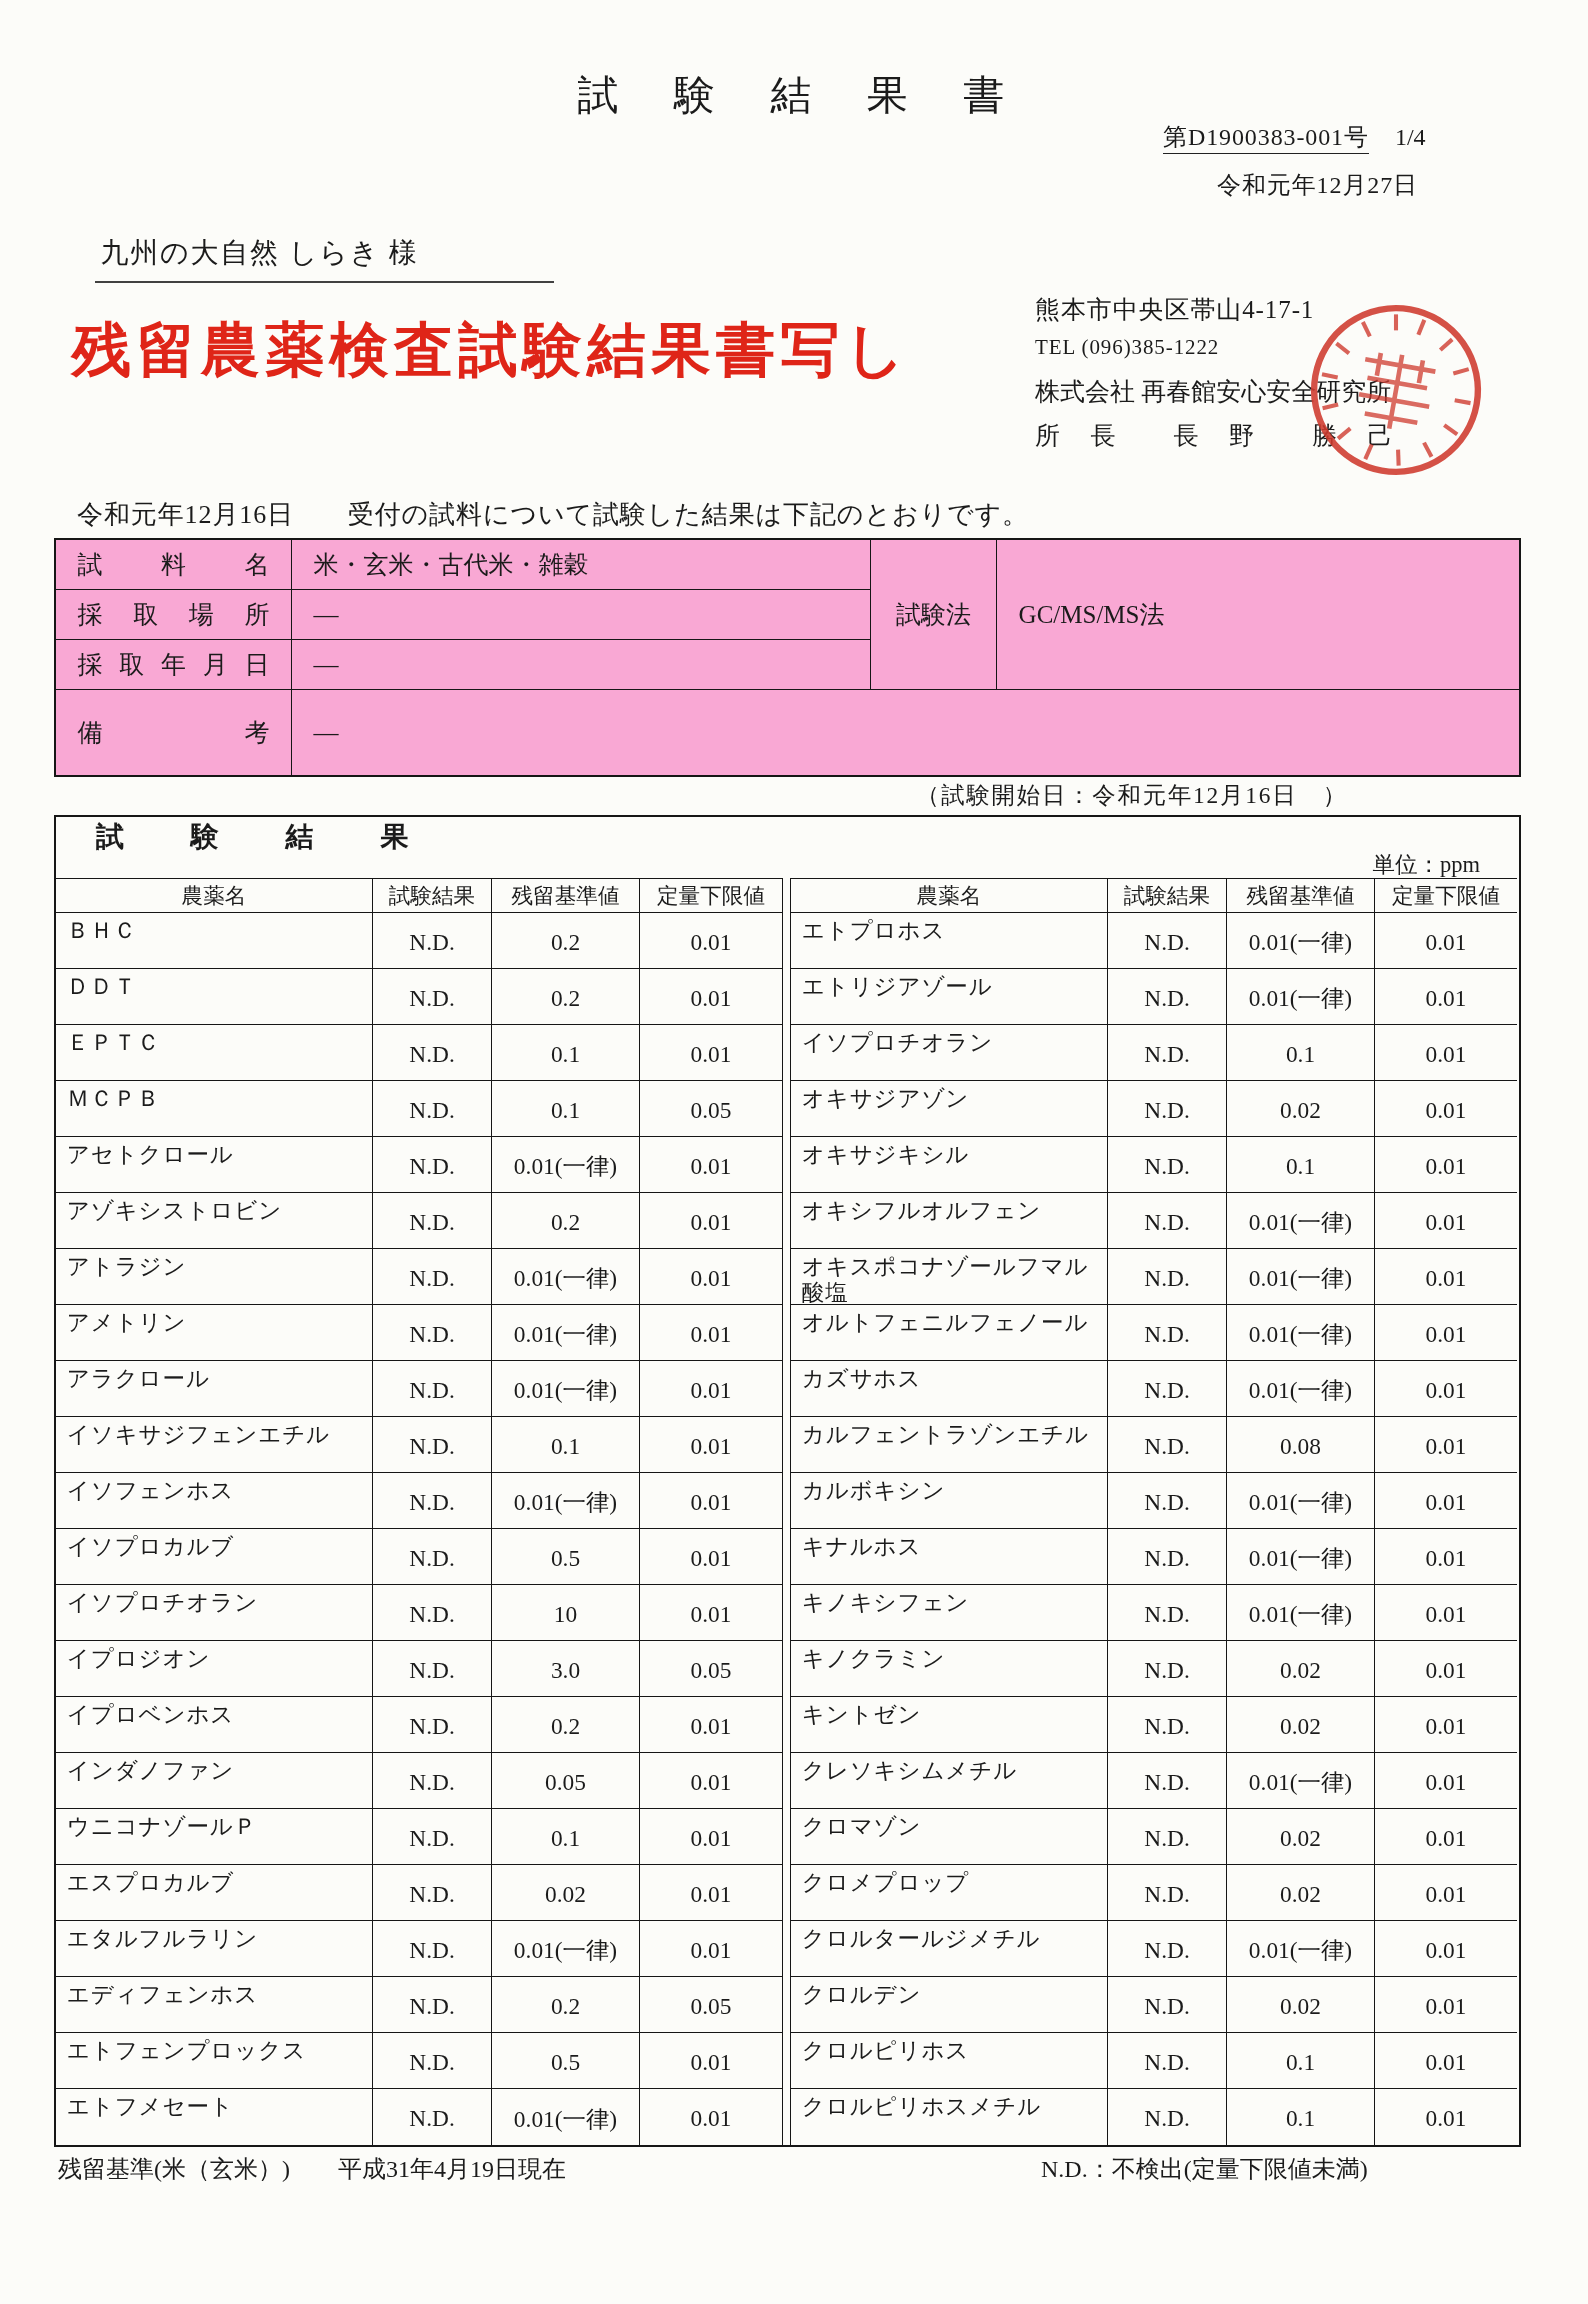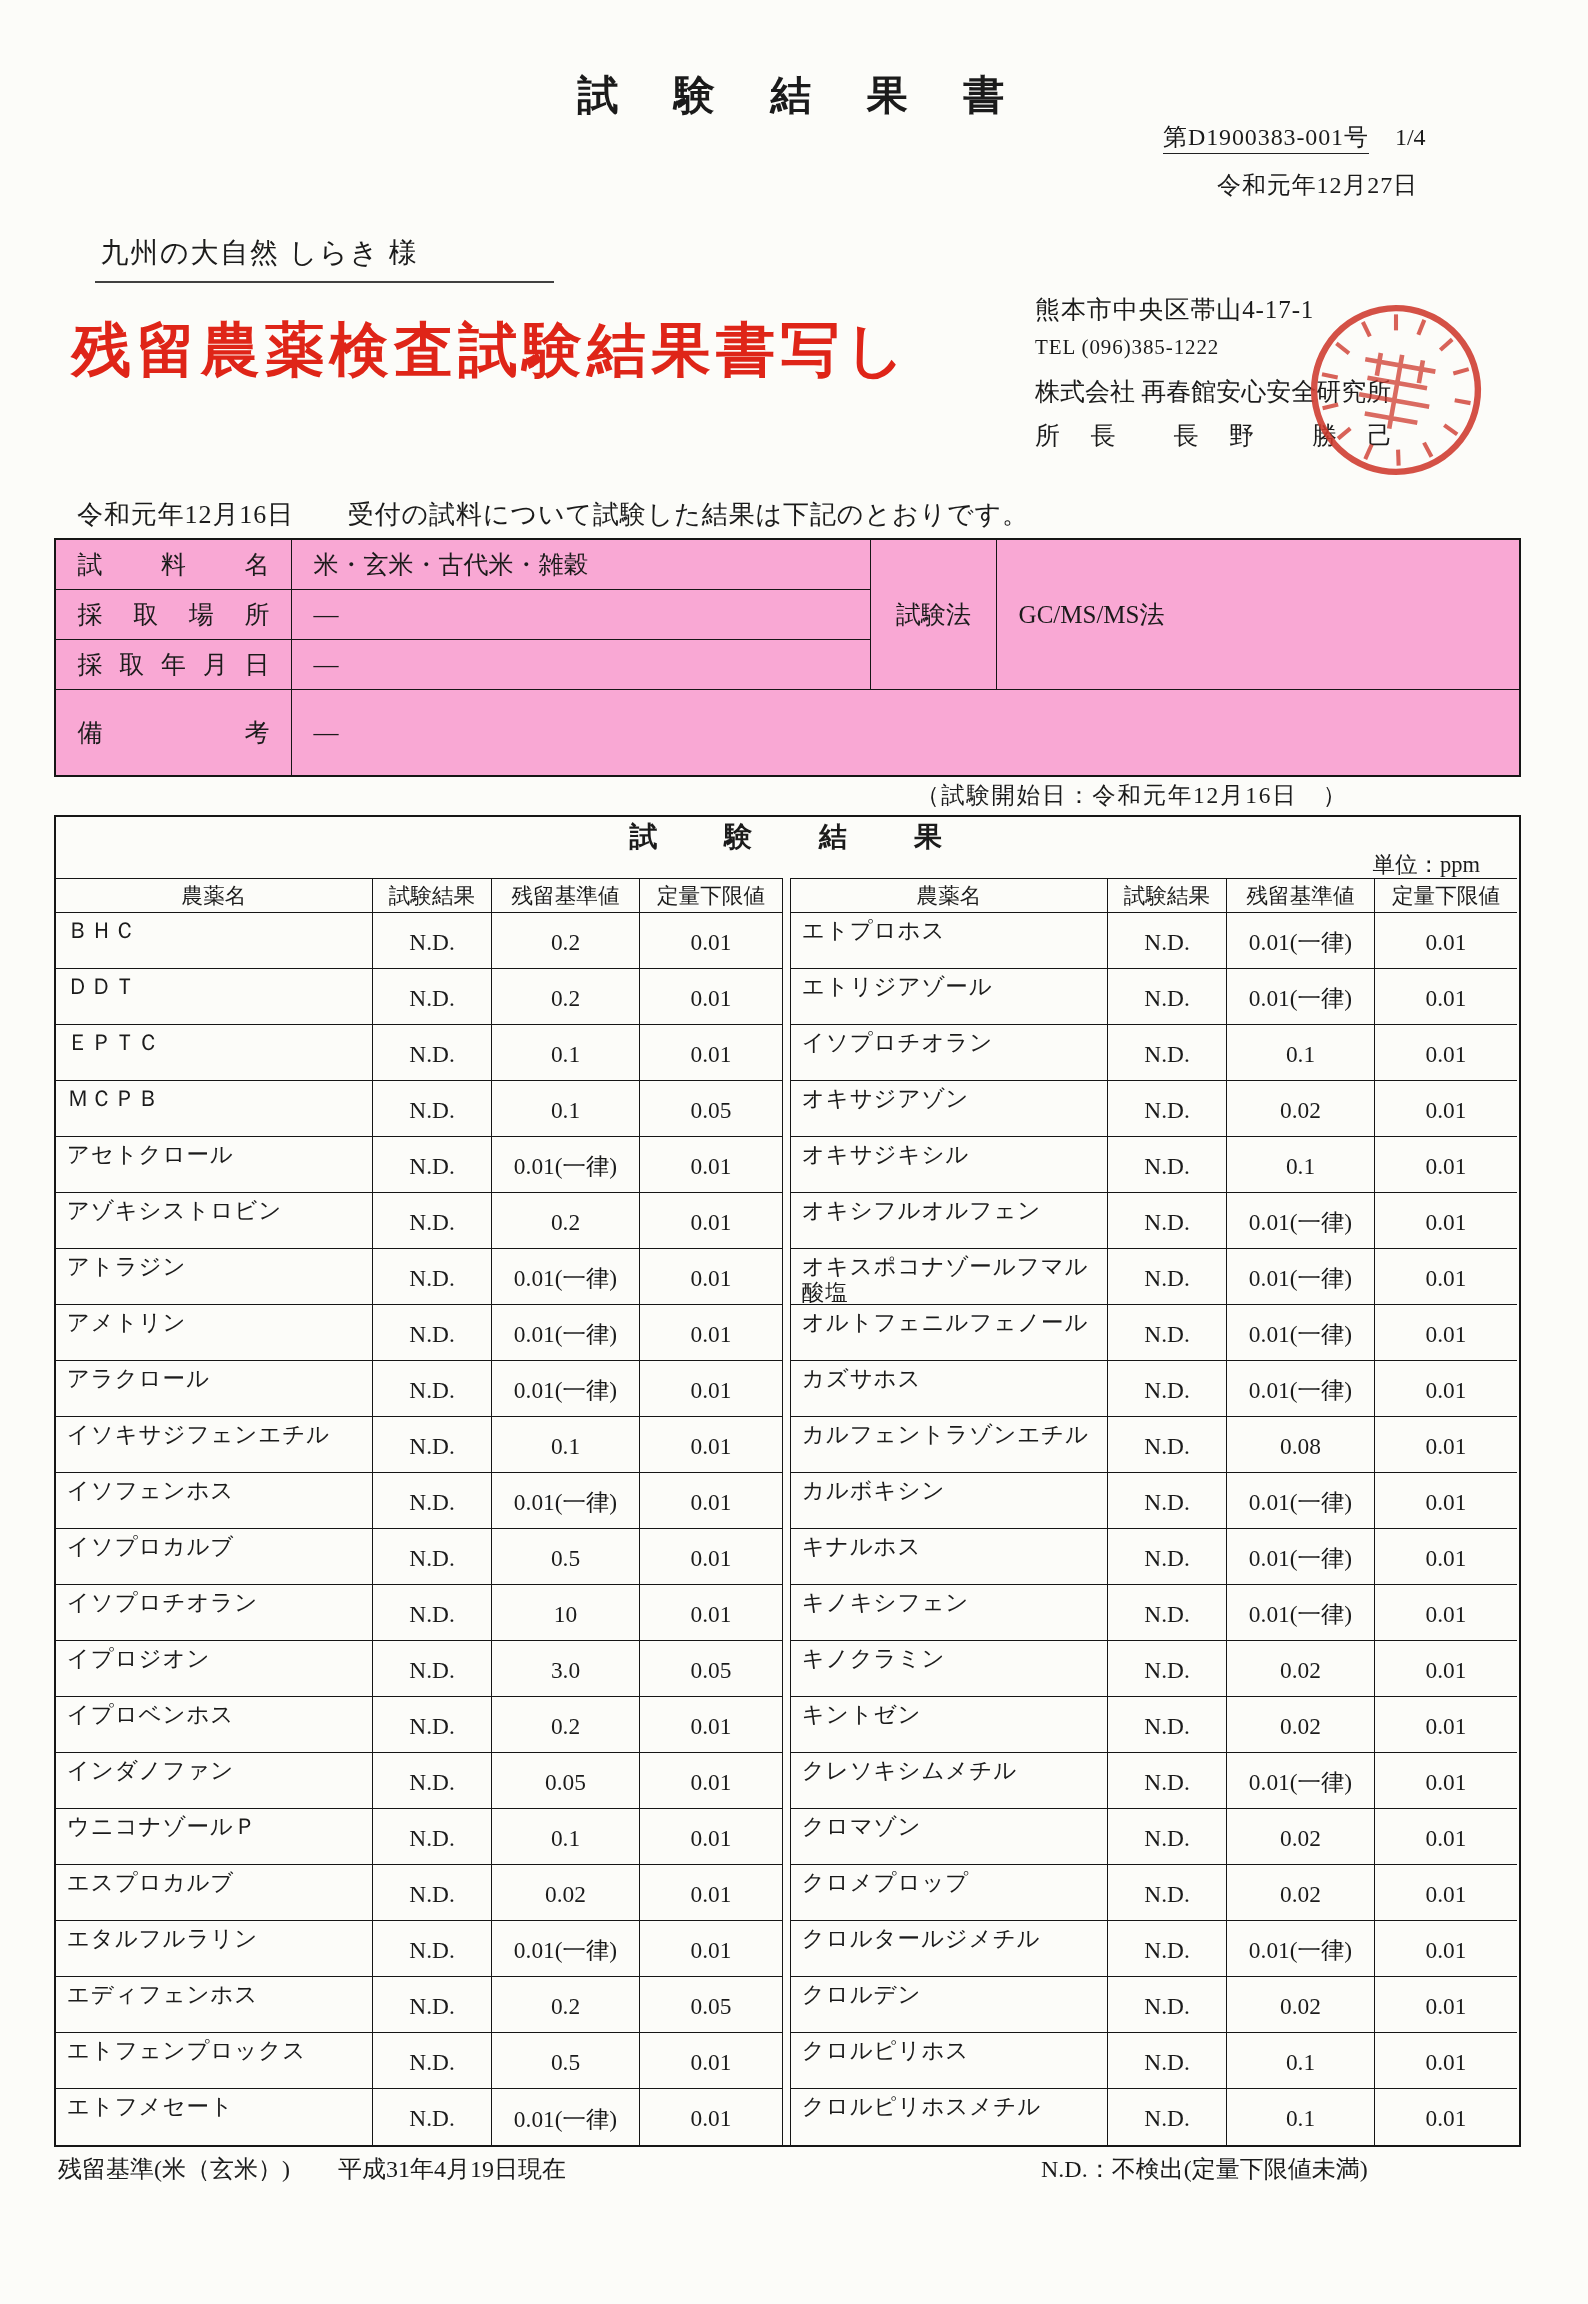--- a/index.html
+++ b/index.html
@@ -6,21 +6,21 @@
   html,body { background:#e9e9e6; }
   .page {
     position:relative; width:1589px; height:2304px; margin:0 auto;
     background:#fcfcf9; color:#1b1b1b;
     font-family:"Liberation Serif","DejaVu Serif",serif;
     overflow:hidden;
   }
 
   
   .title { position:absolute; top:68px; left:0; width:100%; text-align:center;
-    font-size:41px; font-weight:bold; letter-spacing:7.2px; }
+    font-size:41px; font-weight:normal; letter-spacing:7.2px; }
   .doc-meta { position:absolute; top:121px; left:1163px; font-size:24px; white-space:nowrap; }
   .doc-number { border-bottom:1.8px solid #222; padding-bottom:2.7px; letter-spacing:0.9px; }
   .doc-page { margin-left:20px; }
   .issue-date { margin-top:16px; margin-left:54px; letter-spacing:0.9px; }
 
   .addressee { position:absolute; top:234px; left:95px; font-size:28px;
     padding:0 135px 9px 5.4px; border-bottom:2.7px solid #414141; letter-spacing:1.8px; }
 
   .red-title { position:absolute; top:311px; left:72px; font-size:59px;
     font-weight:bold; letter-spacing:5.4px; white-space:nowrap; }
@@ -50,22 +50,22 @@
   .i-mv  {grid-area:1/4/4/5;}
   .i-r2c1{grid-area:2/1/3/2;} .i-r2c2{grid-area:2/2/3/3;}
   .i-r3c1{grid-area:3/1/4/2;} .i-r3c2{grid-area:3/2/4/3;}
   .i-r4c1{grid-area:4/1/5/2;} .i-r4c2{grid-area:4/2/5/5;}
 
   .test-start { position:absolute; top:779px; left:916px; font-size:23.4px; letter-spacing:1.8px; }
 
   
   .results { position:absolute; top:815px; left:54px; width:1467px;
     border:2.7px solid #161616; background:#fcfcf9; }
-  .results-title { height:36px; line-height:40px; text-align:center;
-    font-size:28px; font-weight:bold; letter-spacing:3.6px; }
+  .results-title { height:36px; line-height:40px; 
+    font-size:28px; font-weight:bold; letter-spacing:3.6px;padding-left:40px; }
   .unit-row { height:25px; line-height:23.4px; text-align:right; padding-right:39px; font-size:22.5px; }
   .results-body { display:flex; align-items:stretch; }
   .half { width:726px; border-top:1.8px solid #161616;
     display:grid; grid-template-columns:317px 119px 148px 1fr;
     grid-template-rows:34px; grid-auto-rows:56px; }
   .spacer { width:9px; border-left:1.8px solid #161616; border-right:1.8px solid #161616; }
   .half > div { border-bottom:1.8px solid #161616; }
   .half > div:not(:nth-child(4n)) { border-right:1.8px solid #161616; }
   .half > div:nth-last-child(-n+4) { border-bottom:none; }
   .hc { display:flex; align-items:center; justify-content:center; font-size:21.6px; }

